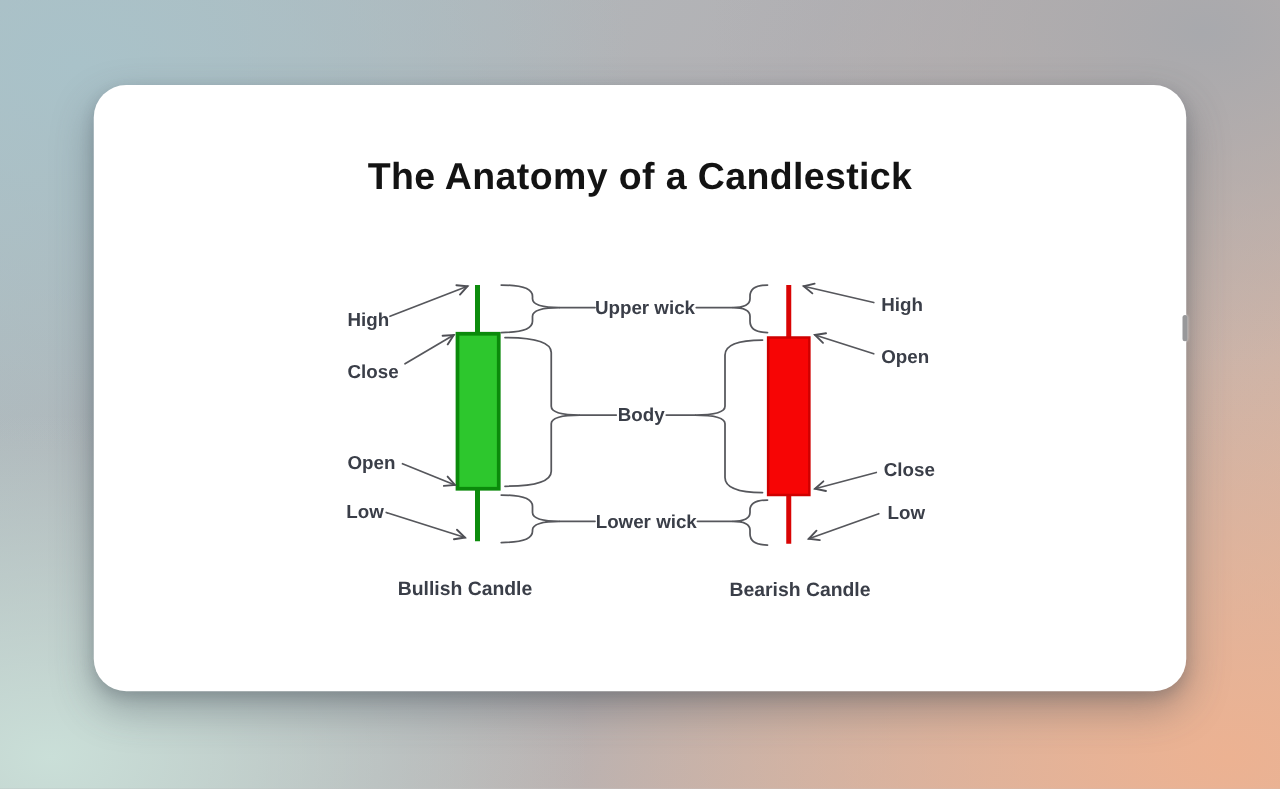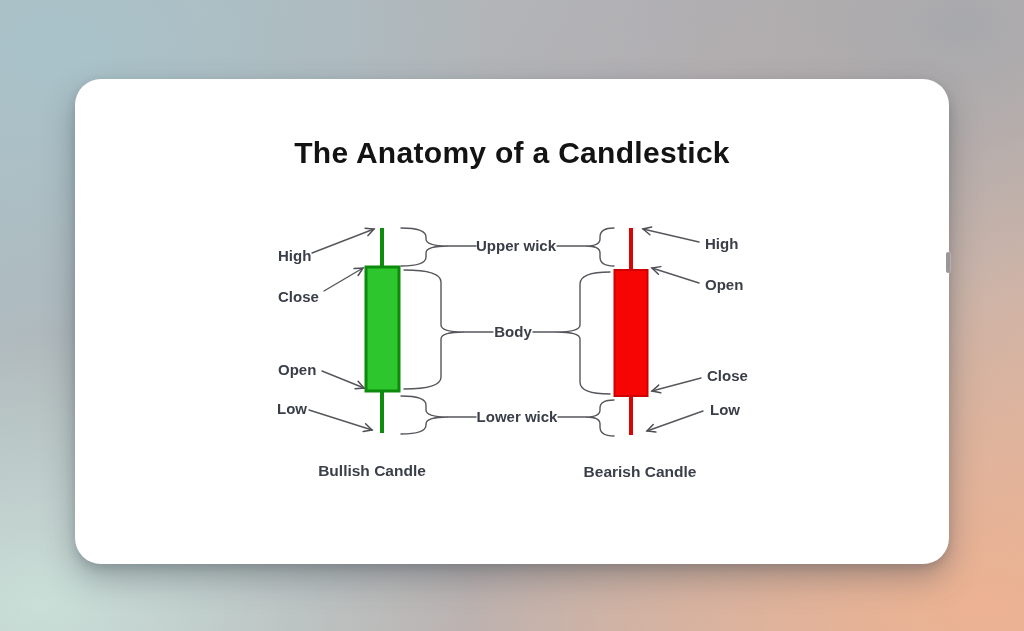--- a/index.html
+++ b/index.html
@@ -8,21 +8,21 @@
     font-family:"Liberation Sans","DejaVu Sans",sans-serif;
     background-color:#b3b4b6;
     background-image:
       radial-gradient(62% 70% at 6% 8%,  #a9c2c9 0%, rgba(169,194,201,0) 70%),
       radial-gradient(55% 60% at 94% 4%, #a8a9ad 0%, rgba(168,169,173,0) 70%),
       radial-gradient(60% 62% at 4% 96%, #cadfd8 0%, rgba(202,223,216,0) 70%),
       radial-gradient(68% 68% at 96% 96%,#ecb292 0%, rgba(236,178,146,0) 75%),
       linear-gradient(120deg,#aebdc1 0%,#b3b1b4 48%,#d9b5a2 100%);
   }
   .card{
-    position:absolute;left:75px;top:79px;width:874px;height:485px;
+    position:absolute;left:75px;top:68px;width:874px;height:485px;
     background:#ffffff;border-radius:26px;
     box-shadow:0 14px 32px rgba(60,72,82,.38), 0 4px 10px rgba(60,72,82,.20);
   }
   .title{
     position:absolute;top:57px;left:0;width:100%;
     text-align:center;font-size:30px;font-weight:700;
     letter-spacing:.3px;color:#131313;margin:0;
   }
   .diagram-svg{position:absolute;left:0;top:0;width:1024px;height:631px;}
   .diagram-svg text{font-family:"Liberation Sans","DejaVu Sans",sans-serif;font-weight:700;fill:#3a3e48;}

